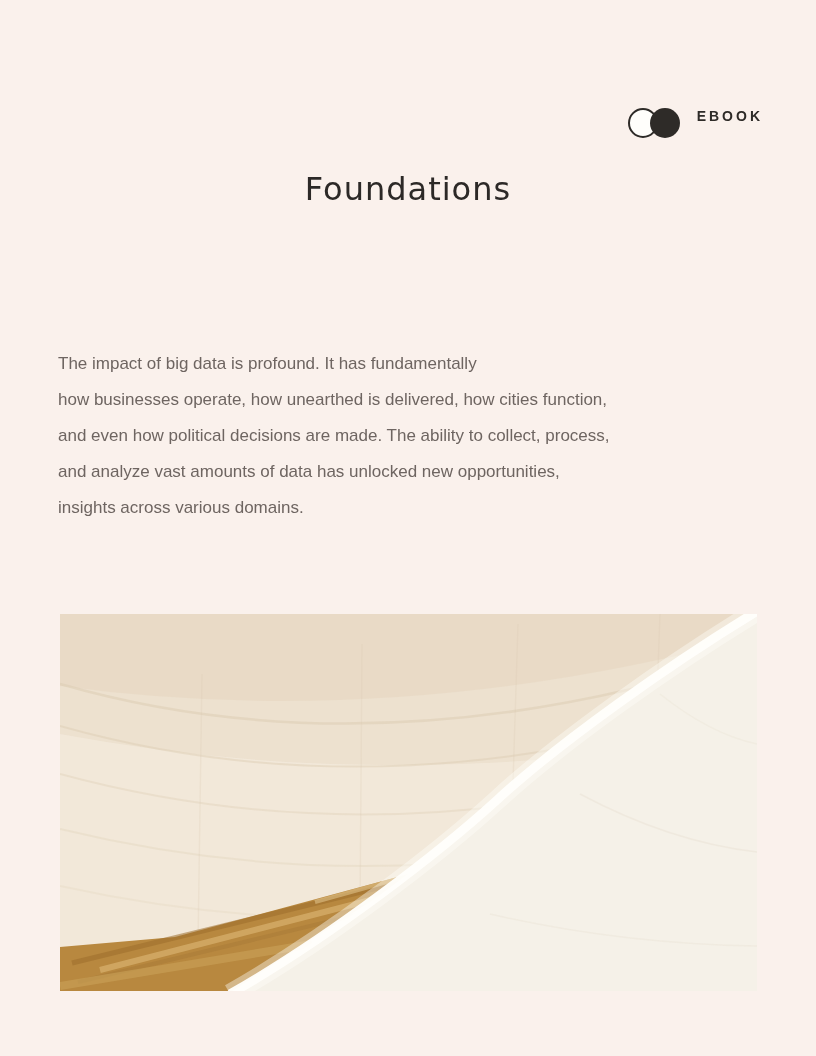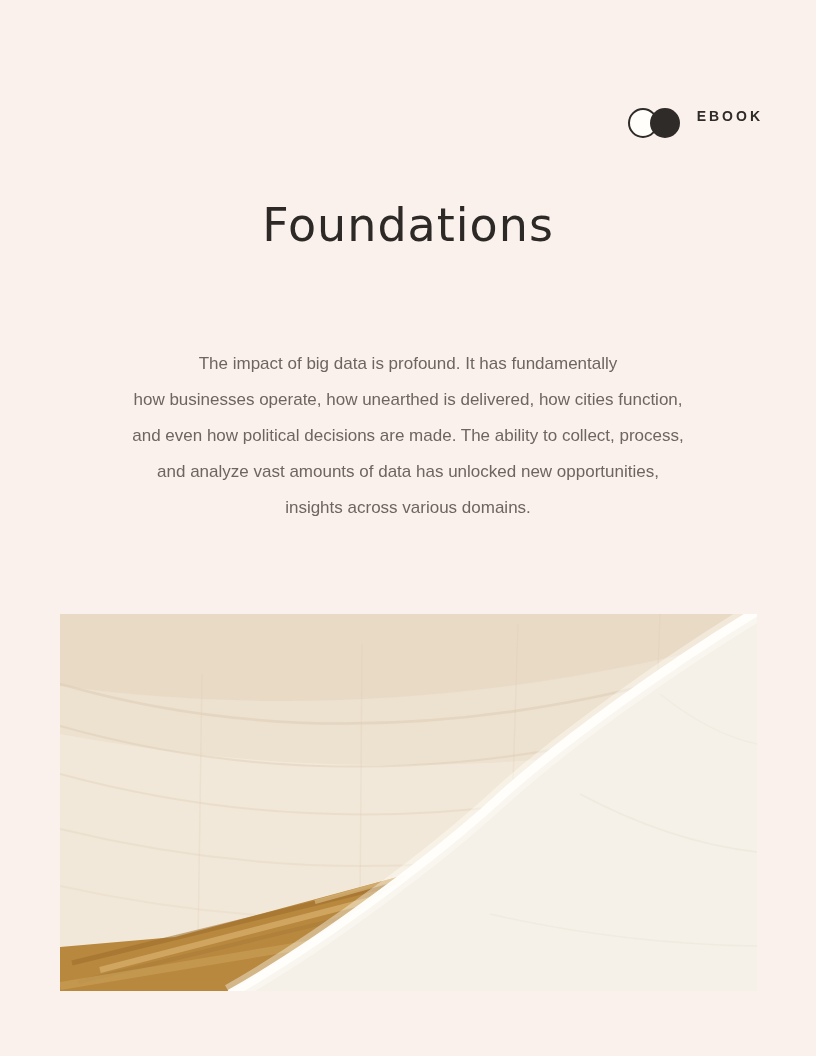--- a/index.html
+++ b/index.html
@@ -50,33 +50,31 @@
   }
   
   .title {
     position: absolute;
     top: 158px;
     left: 0;
     right: 0;
     text-align: center;
     font-family: "DejaVu Sans", "Liberation Sans", sans-serif;
     font-weight: 400;
-    font-size: 46px;
+    font-size: 32px;
     line-height: 63px;
     letter-spacing: 1px;
     color: #2c2927;
-    margin-top: 36px;
   }
   
   .intro {
     position: absolute;
     top: 346px;
     left: 58px;
     right: 58px;
-    text-align: center;
     font-size: 17px;
     line-height: 36px;
     color: #6e6561;
   }
   .intro .line { display: block; }
   
   .photo {
     position: absolute;
     top: 614px;
     left: 60px;

